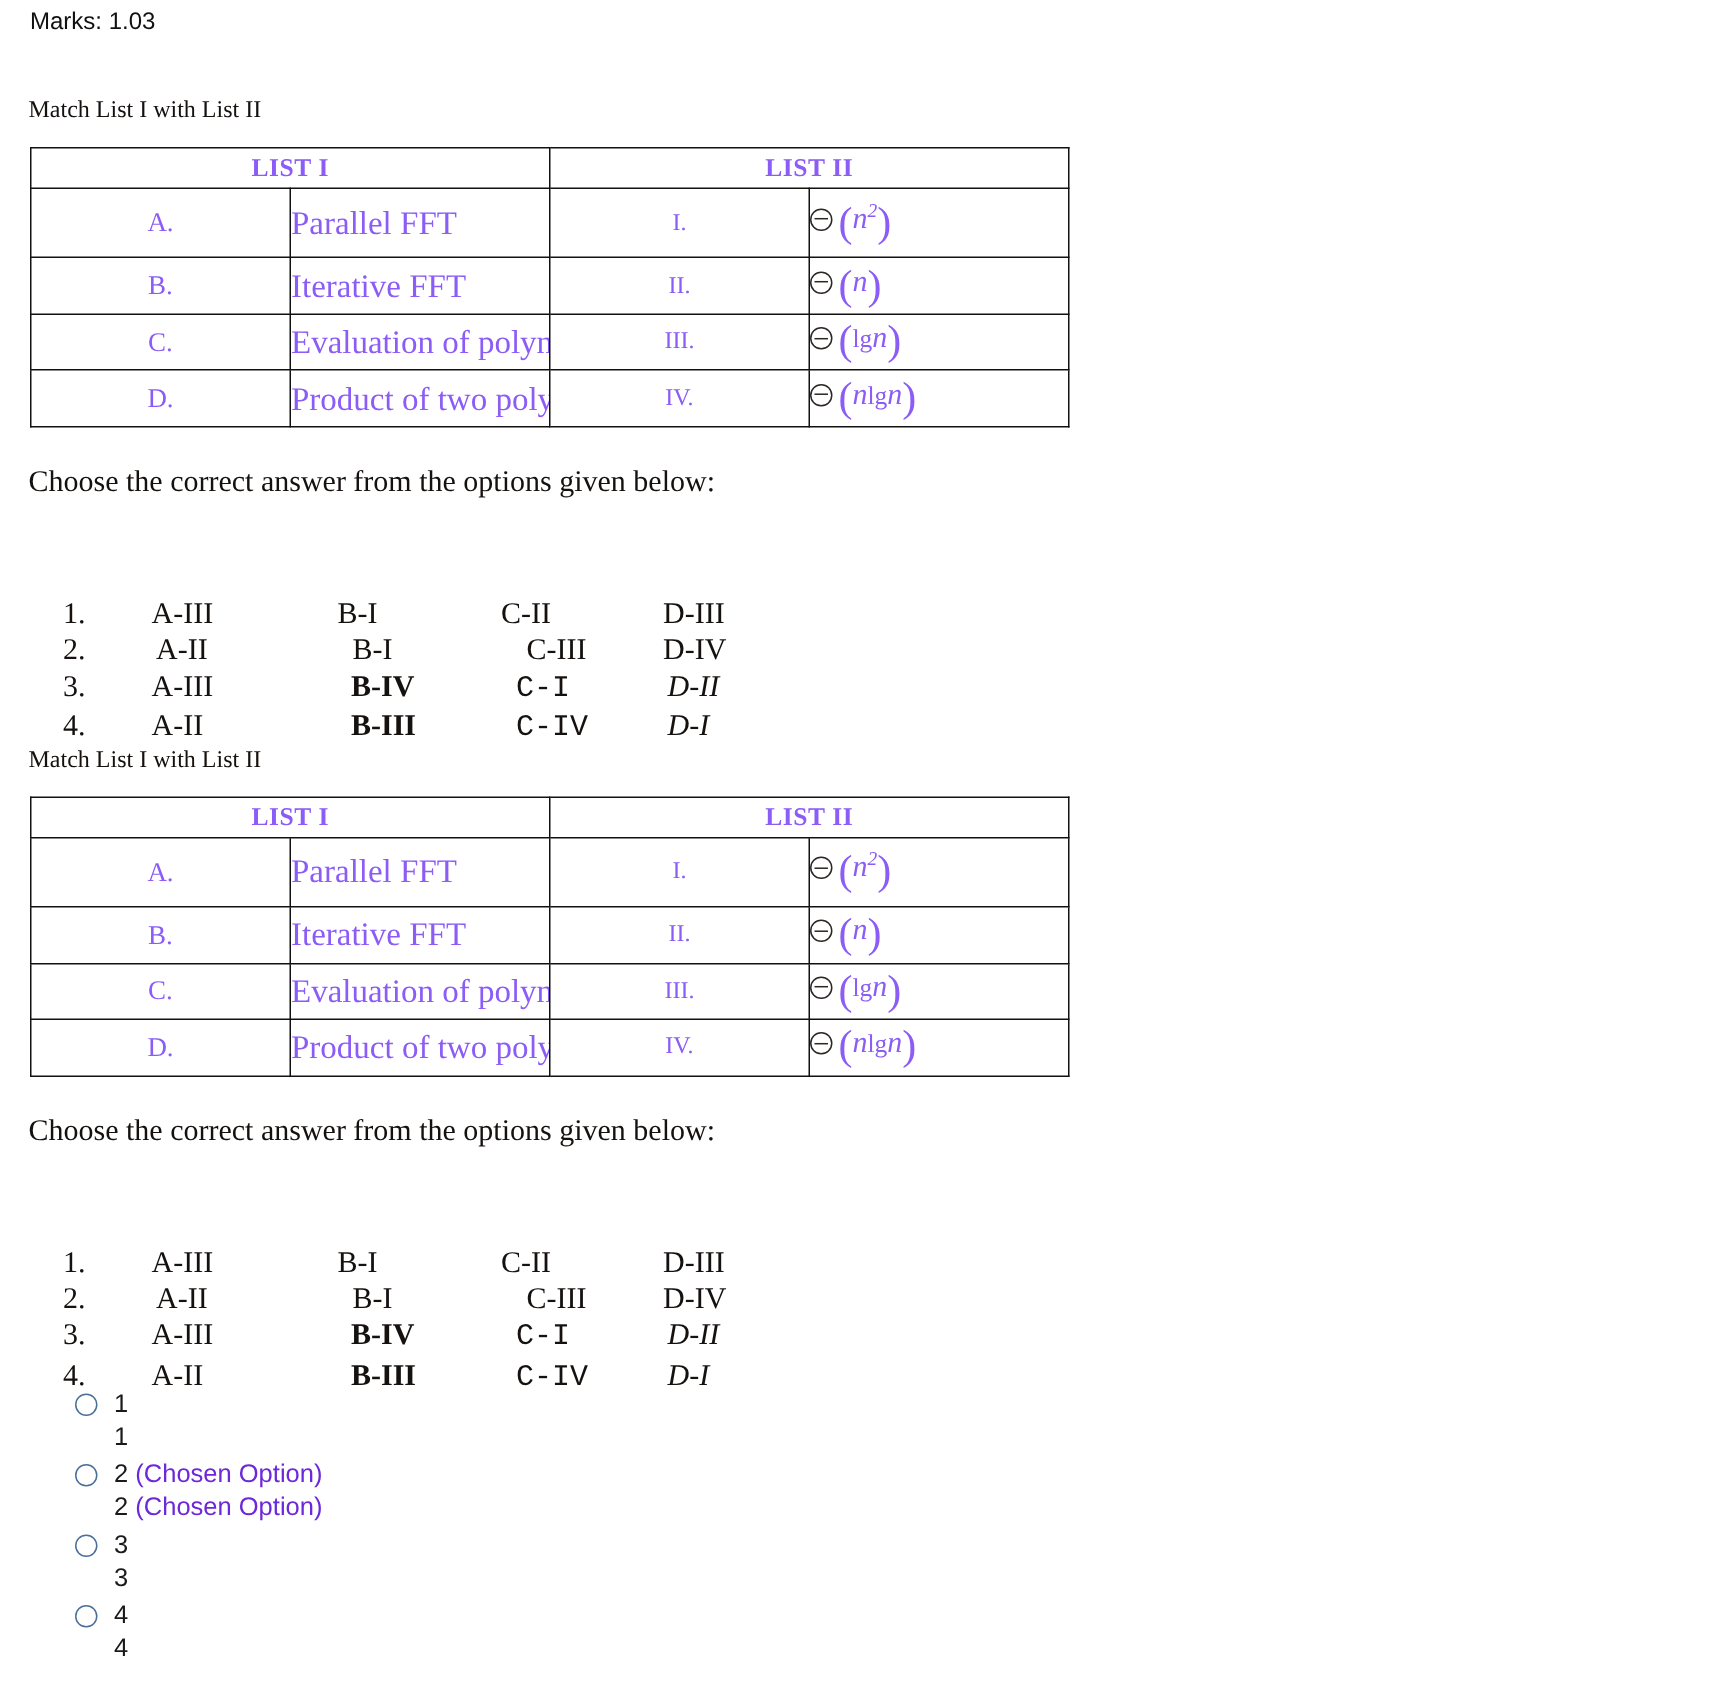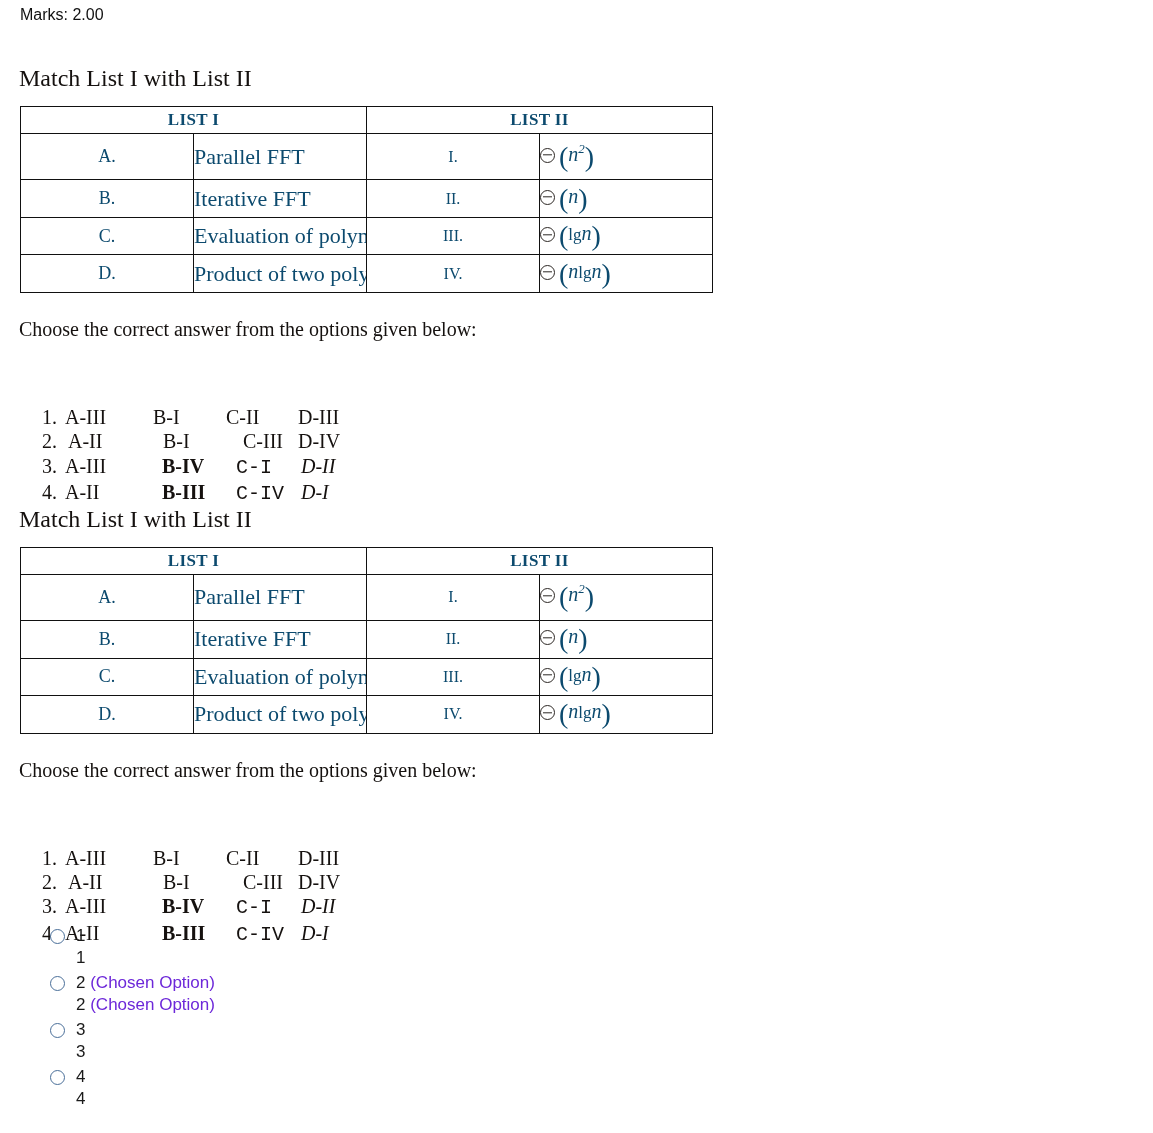--- a/index.html
+++ b/index.html
@@ -48,39 +48,39 @@
   .qbody {
     position: absolute;
     left: 0;
     top: 34px;
     width: 1153px;
   }
   .qblock { position: relative; width: 1153px; }
 
   .match-heading {
     font-family: "Liberation Serif", serif;
-    font-size: 24px;
+    font-size: 16px;
     color: #15110f;
     padding-left: 19px;
     line-height: 1.0;
   }
 
   
   table.match-table {
     border-collapse: collapse;
     margin-left: 20px;
     width: 693px;
     table-layout: fixed;
     background: #fff;
   }
   table.match-table td,
   table.match-table th {
     border: 1.6px solid #111;
     font-family: "Liberation Serif", serif;
-    color: #0c4a6e;
+    color: #8b5cf6;
     padding: 0;
   }
   th.hdr {
     font-size: 17px;
     font-weight: bold;
     text-align: center;
     height: 27px;
     letter-spacing: 0.4px;
   }
   td.tag {
@@ -162,20 +162,21 @@
     font-family: "Liberation Serif", serif;
     font-size: 20px;
     color: #15110f;
     padding-left: 42px;
     line-height: 1.22;
   }
   .opt-row { white-space: nowrap; }
   .opt-row .c {
     display: inline-block;
     text-align: left;
+    margin-left: 36px;
   }
   .opt-num { display: inline-block; width: 23px; }
   .col-a { width: 88px; }
   .col-b { width: 73px; }
   .col-c { width: 72px; }
   .col-d { width: 60px; }
   .opt-row.indent1 .col-a { padding-left: 0; }
   .opt-row.indent2 .col-a { padding-left: 3px; }
   .opt-row.indent2 .col-b { padding-left: 10px; }
   .opt-row.indent2 .col-c { padding-left: 2px; text-align: center; }
@@ -215,21 +216,21 @@
     font-size: 17px;
     color: #1a1a1a;
     white-space: nowrap;
   }
   .chosen { color: #6d28d9; }
 </style>
 </head>
 <body>
 
 <div class="qheader">
-  <div class="qheader-marks">Marks: 2.00</div>
+  <div class="qheader-marks">Marks: 1.03</div>
 </div>
 
 <div class="qbody">
 
   <div class="qblock">
 
     <div class="match-heading" style="padding-top:32px;padding-bottom:16px;">Match List I with List II</div>
 
     <table class="match-table">
       <tbody>

